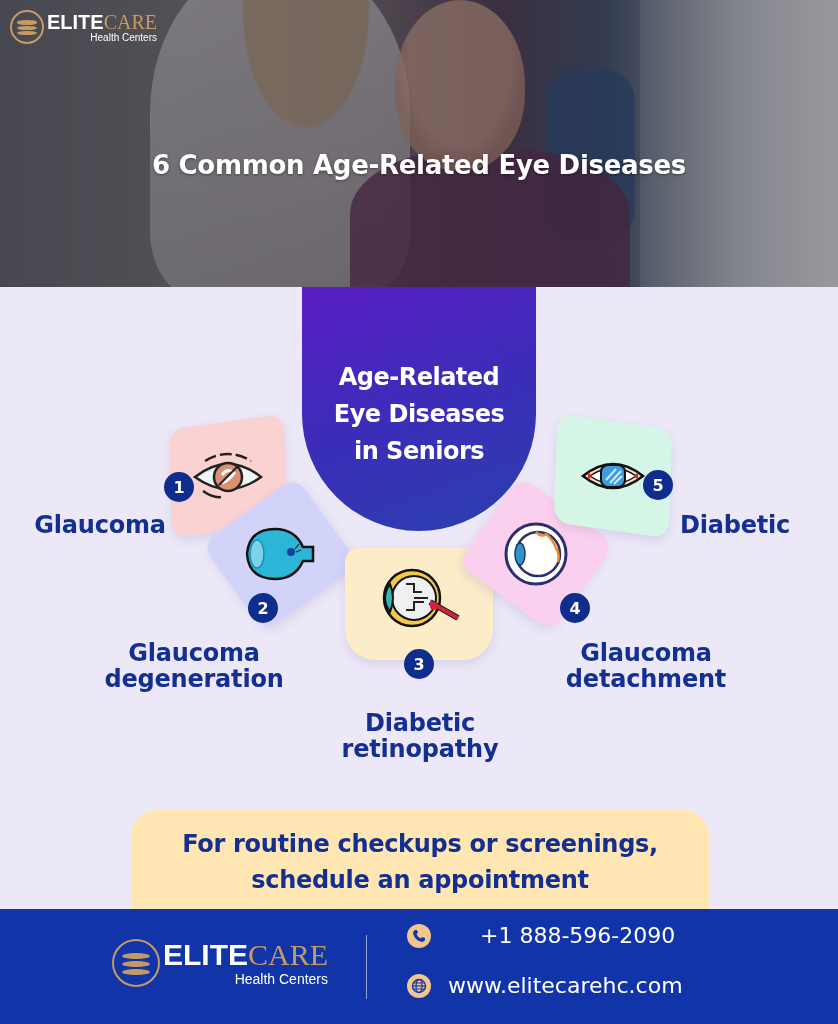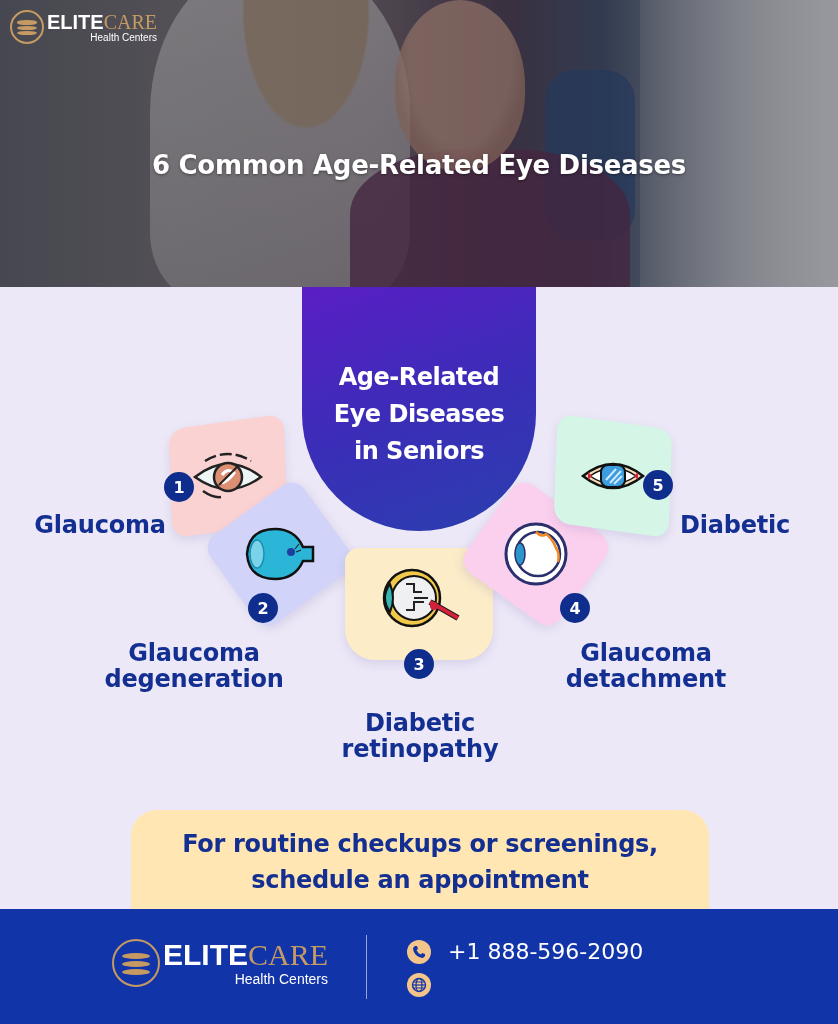--- a/index.html
+++ b/index.html
@@ -70,21 +70,21 @@
   .footer { position: absolute; left: 0; top: 909px; width: 838px; height: 115px; background: #1234a9; }
   .logo-foot { left: 112px; top: 30px; }
   .logo-foot .mark { width: 48px; height: 48px; margin-right: 3px; }
   .logo-foot .elite { font-size: 30px; }
   .logo-foot .care { font-size: 30px; }
   .logo-foot .sub { font-size: 14px; margin-top: 2px; }
   .divider { position: absolute; left: 366px; top: 26px; width: 1px; height: 64px; background: rgba(255,255,255,.55); }
   .contact { position: absolute; left: 407px; display: flex; align-items: center; }
   .contact .cicon { width: 24px; height: 24px; border-radius: 50%; background: #f2c68b; display: flex; align-items: center; justify-content: center; margin-right: 17px; }
   .contact .ctext { color: #fff; font-size: 22px; }
-  .contact-phone { top: 30px; }
+  .contact-phone { top: 14px; gap: 32px; }
   .contact-web { top: 64px; }
 </style>
 </head>
 <body>
 
 <div class="hero">
   <div class="doctor"></div>
   <div class="chair"></div>
   <div class="patient-body"></div>
   <div class="patient-head"></div>
@@ -213,14 +213,15 @@
   <div class="contact contact-web">
     <span class="cicon">
       <svg width="16" height="16" viewBox="0 0 16 16">
           <circle cx="8" cy="8" r="6.5" fill="none" stroke="#1234a9" stroke-width="1.4"></circle>
           <ellipse cx="8" cy="8" rx="3" ry="6.5" fill="none" stroke="#1234a9" stroke-width="1.2"></ellipse>
           <line x1="1.5" y1="8" x2="14.5" y2="8" stroke="#1234a9" stroke-width="1.2"></line>
           <line x1="2.5" y1="5" x2="13.5" y2="5" stroke="#1234a9" stroke-width="1"></line>
           <line x1="2.5" y1="11" x2="13.5" y2="11" stroke="#1234a9" stroke-width="1"></line>
         </svg>
     </span>
+    <span class="ctext">www.elitecarehc.com</span>
   </div>
 </div>
 
 </body></html>

